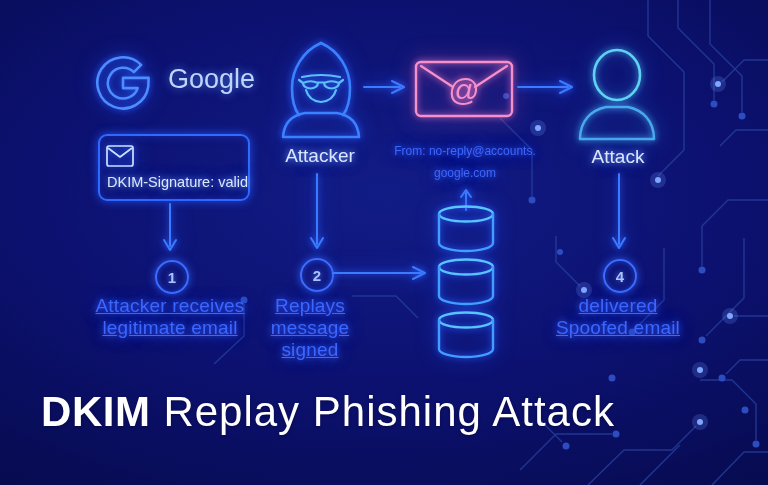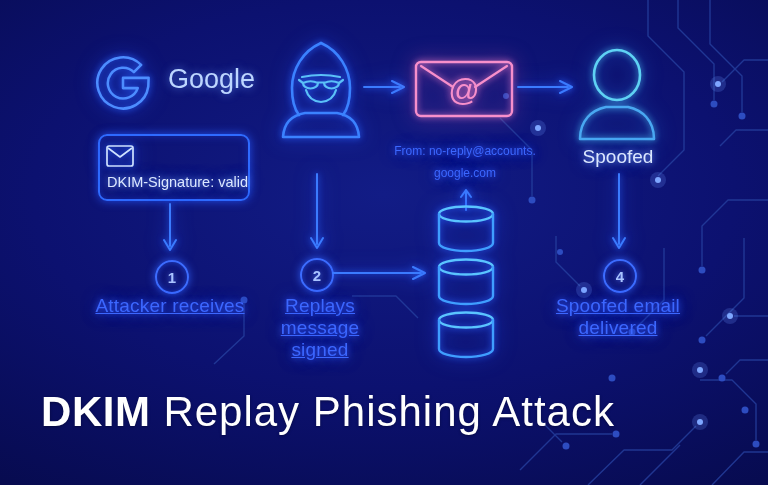--- a/index.html
+++ b/index.html
@@ -127,38 +127,40 @@
       <line x1="8" y1="0" x2="8" y2="42"></line>
         <polyline points="2,36 8,46 14,36"></polyline>
     </g>
   </svg>
 
   <div class="abs step-circle" style="left:155px;top:260px;">
       <span>1</span>
     </div>
   <div class="abs center step-text txt-blue" style="left:70px;top:295px;width:200px;">
     <div>Attacker receives</div>
+    <div>legitimate email</div>
   </div>
 
   <svg class="abs glow-blue" style="left:279px;top:41px;" width="84" height="99" viewBox="0 0 84 99">
     <g fill="none" stroke="#3b82ff" stroke-width="2.6" stroke-linecap="round" stroke-linejoin="round">
       <path d="M42 2 C24 10 13 28 13 47 C13 61 16 69 20 74"></path>
       <path d="M42 2 C60 10 71 28 71 47 C71 61 68 69 64 74"></path>
       <path d="M4 96 C5 81 14 74 26 72 L58 72 C70 74 79 81 80 96 Z"></path>
     </g>
     <g fill="none" stroke="#5bc0f8" stroke-width="2.2" stroke-linecap="round" stroke-linejoin="round">
       <path d="M23 36 Q42 32 61 36"></path>
       <path d="M24 42 Q31.5 38.5 39 42 A7.5 5.5 0 0 1 24 42 Z"></path>
       <path d="M45 42 Q52.5 38.5 60 42 A7.5 5.5 0 0 1 45 42 Z"></path>
       <path d="M39 41.5 L45 41.5"></path>
         <path d="M24 42 L20 39"></path>
         <path d="M60 42 L64 39"></path>
       <path d="M27 49 Q30 60 42 61 Q54 60 57 49"></path>
     </g>
   </svg>
+  <div class="abs center actor-label txt-light" style="left:265px;top:145px;width:110px;">Attacker</div>
 
   <svg class="abs glow-blue" style="left:364px;top:79px;" width="44" height="16" viewBox="0 0 44 16">
     <g fill="none" stroke="#3b7bff" stroke-width="2" stroke-linecap="round" stroke-linejoin="round">
       <line x1="0" y1="8" x2="36" y2="8"></line>
         <polyline points="28,2 40,8 28,14"></polyline>
     </g>
   </svg>
 
   <svg class="abs glow-pink" style="left:414px;top:60px;" width="100" height="58" viewBox="0 0 100 58">
     <rect x="2" y="2" width="96" height="54" rx="5" fill="none" stroke="#f78fcb" stroke-width="2.4"></rect>
@@ -175,33 +177,33 @@
     <g fill="none" stroke="#3b7bff" stroke-width="2" stroke-linecap="round" stroke-linejoin="round">
       <line x1="0" y1="8" x2="50" y2="8"></line>
         <polyline points="42,2 54,8 42,14"></polyline>
     </g>
   </svg>
 
   <svg class="abs glow-cyan" style="left:577px;top:43px;" width="80" height="98" viewBox="0 0 80 98">
     <ellipse cx="40" cy="32" rx="23" ry="25" fill="none" stroke="#5fd2f4" stroke-width="2.6"></ellipse>
     <path d="M3 96 C3 77 15 67 29 64 L51 64 C65 67 77 77 77 96 Z" fill="none" stroke="#49a8f2" stroke-width="2.6" stroke-linejoin="round"></path>
   </svg>
-  <div class="abs center actor-label txt-light" style="left:568px;top:146px;width:100px;">Spoofed</div>
+  <div class="abs center actor-label txt-light" style="left:568px;top:146px;width:100px;">Attack</div>
 
   <svg class="abs glow-blue" style="left:309px;top:174px;" width="16" height="78" viewBox="0 0 16 78">
     <g fill="none" stroke="#3b7bff" stroke-width="2" stroke-linecap="round" stroke-linejoin="round">
       <line x1="8" y1="0" x2="8" y2="70"></line>
         <polyline points="2,64 8,74 14,64"></polyline>
     </g>
   </svg>
 
   <div class="abs step-circle" style="left:300px;top:258px;">
       <span>2</span>
     </div>
-  <div class="abs center step-text txt-blue" style="left:260px;top:295px;width:120px;">
+  <div class="abs center step-text txt-blue" style="left:250px;top:295px;width:120px;">
     <div>Replays</div>
     <div>message</div>
     <div>signed</div>
   </div>
 
   <svg class="abs glow-blue" style="left:333px;top:265px;" width="98" height="16" viewBox="0 0 98 16">
     <g fill="none" stroke="#3b7bff" stroke-width="2" stroke-linecap="round" stroke-linejoin="round">
       <line x1="0" y1="8" x2="88" y2="8"></line>
         <polyline points="80,2 92,8 80,14"></polyline>
     </g>
@@ -235,21 +237,21 @@
     <g fill="none" stroke="#3b7bff" stroke-width="2" stroke-linecap="round" stroke-linejoin="round">
       <line x1="8" y1="0" x2="8" y2="70"></line>
         <polyline points="2,64 8,74 14,64"></polyline>
     </g>
   </svg>
 
   <div class="abs step-circle" style="left:603px;top:259px;">
       <span>4</span>
     </div>
   <div class="abs center step-text txt-blue" style="left:523px;top:295px;width:190px;">
+    <div>delivered</div>
     <div>Spoofed email</div>
-    <div>delivered</div>
   </div>
 
   <div class="abs" id="title">
     <span class="bold">DKIM</span><span class="reg">Replay Phishing Attack</span>
   </div>
 
 </div>
 
 </body></html>

